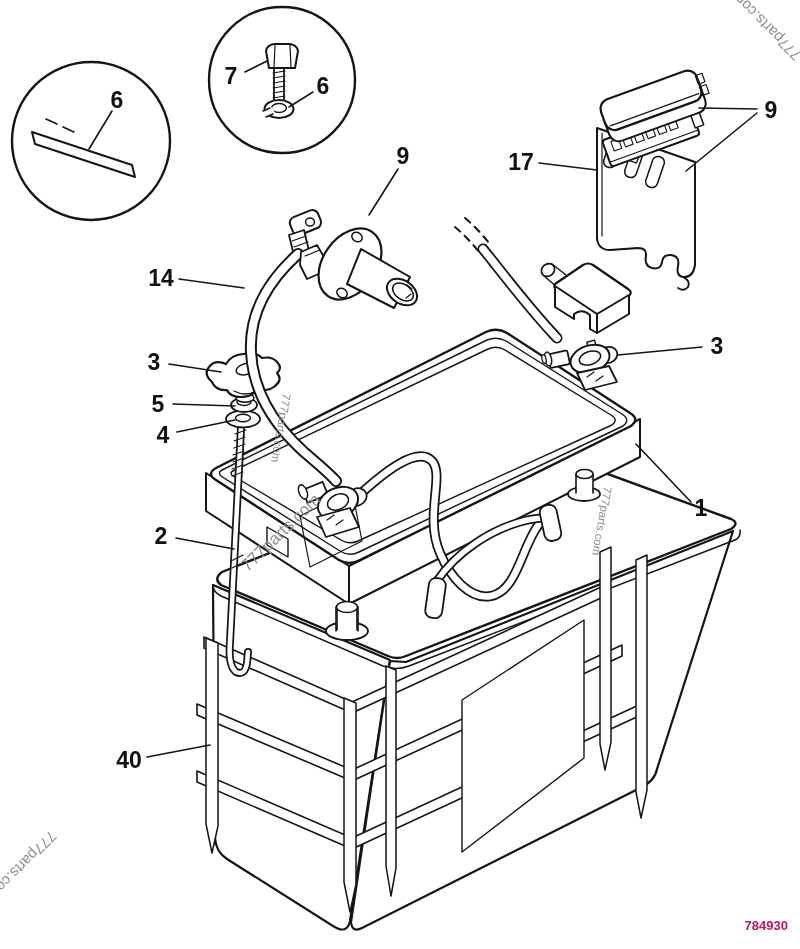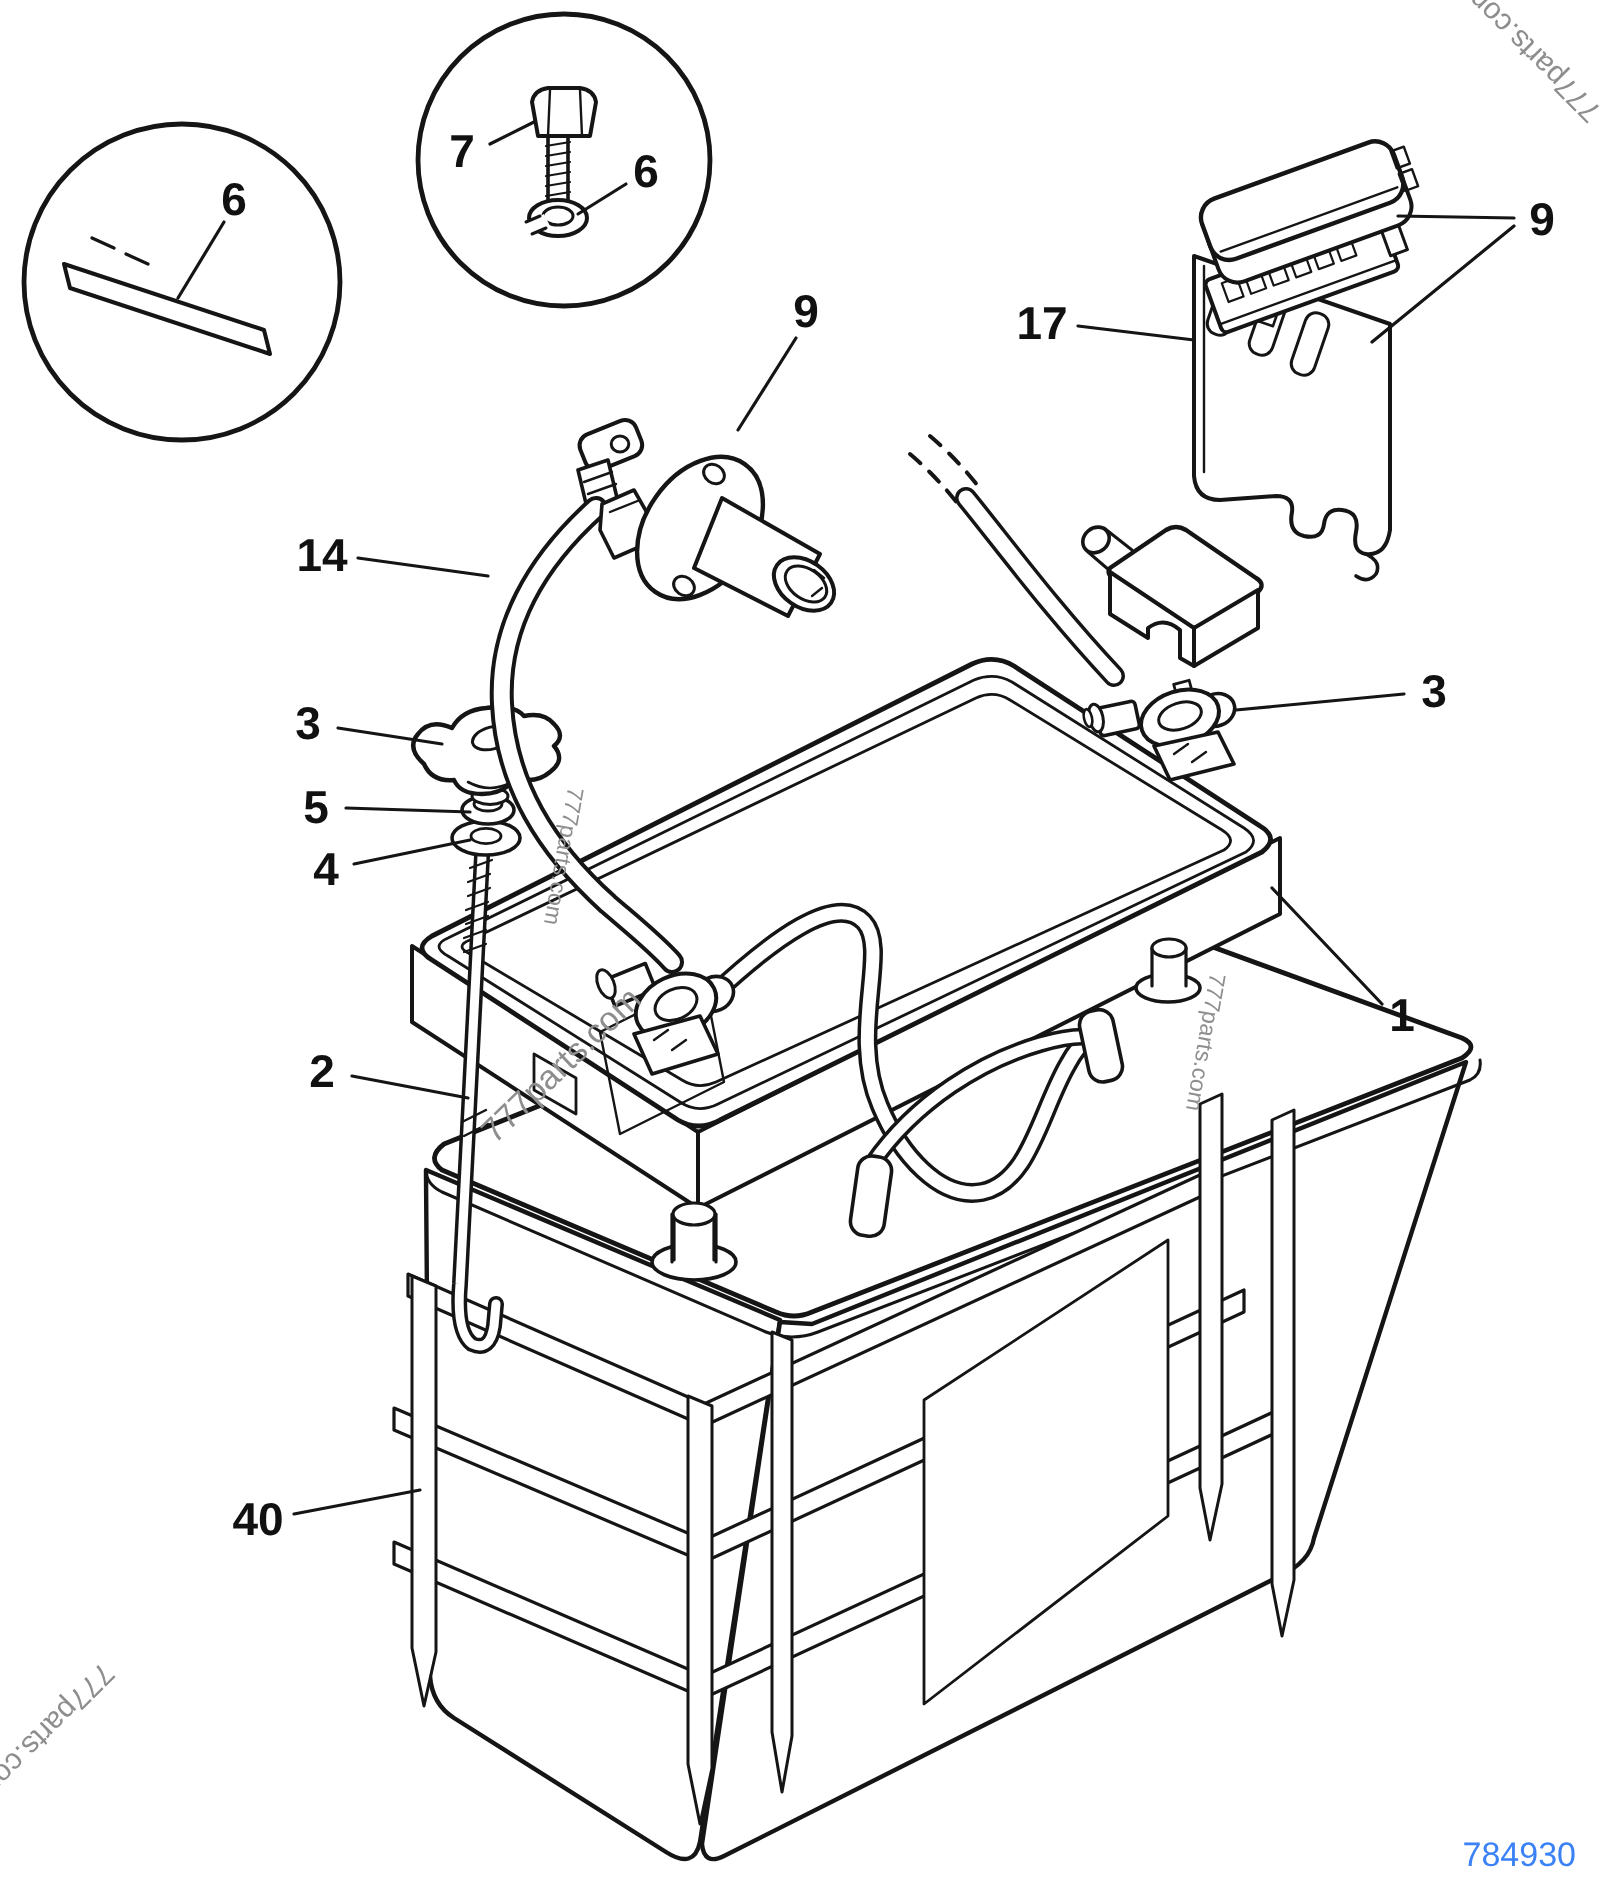--- a/index.html
+++ b/index.html
@@ -13,21 +13,21 @@
     font-weight:bold;font-size:23px;color:#111;letter-spacing:0;
     white-space:nowrap;user-select:none;
   }
   .wm{
     position:absolute;color:#8e8e8e;white-space:nowrap;user-select:none;
   }
   .wm-small{font-size:11.5px;}
   .wm-mid{font-size:17px;}
   .wm-corner{font-size:15px;}
   #drawing-number{
-    position:absolute;right:12px;top:918px;font-weight:normal;font-size:17px;color:#3b82f6;
+    position:absolute;right:12px;top:918px;font-weight:bold;font-size:13px;color:#be185d;
   }
 </style>
 </head>
 <body>
 
 <div id="stage">
 
   <svg id="art" width="800" height="949" viewBox="0 0 800 949" fill="none" stroke="#151515" stroke-linecap="round" stroke-linejoin="round">
 
     <g>

